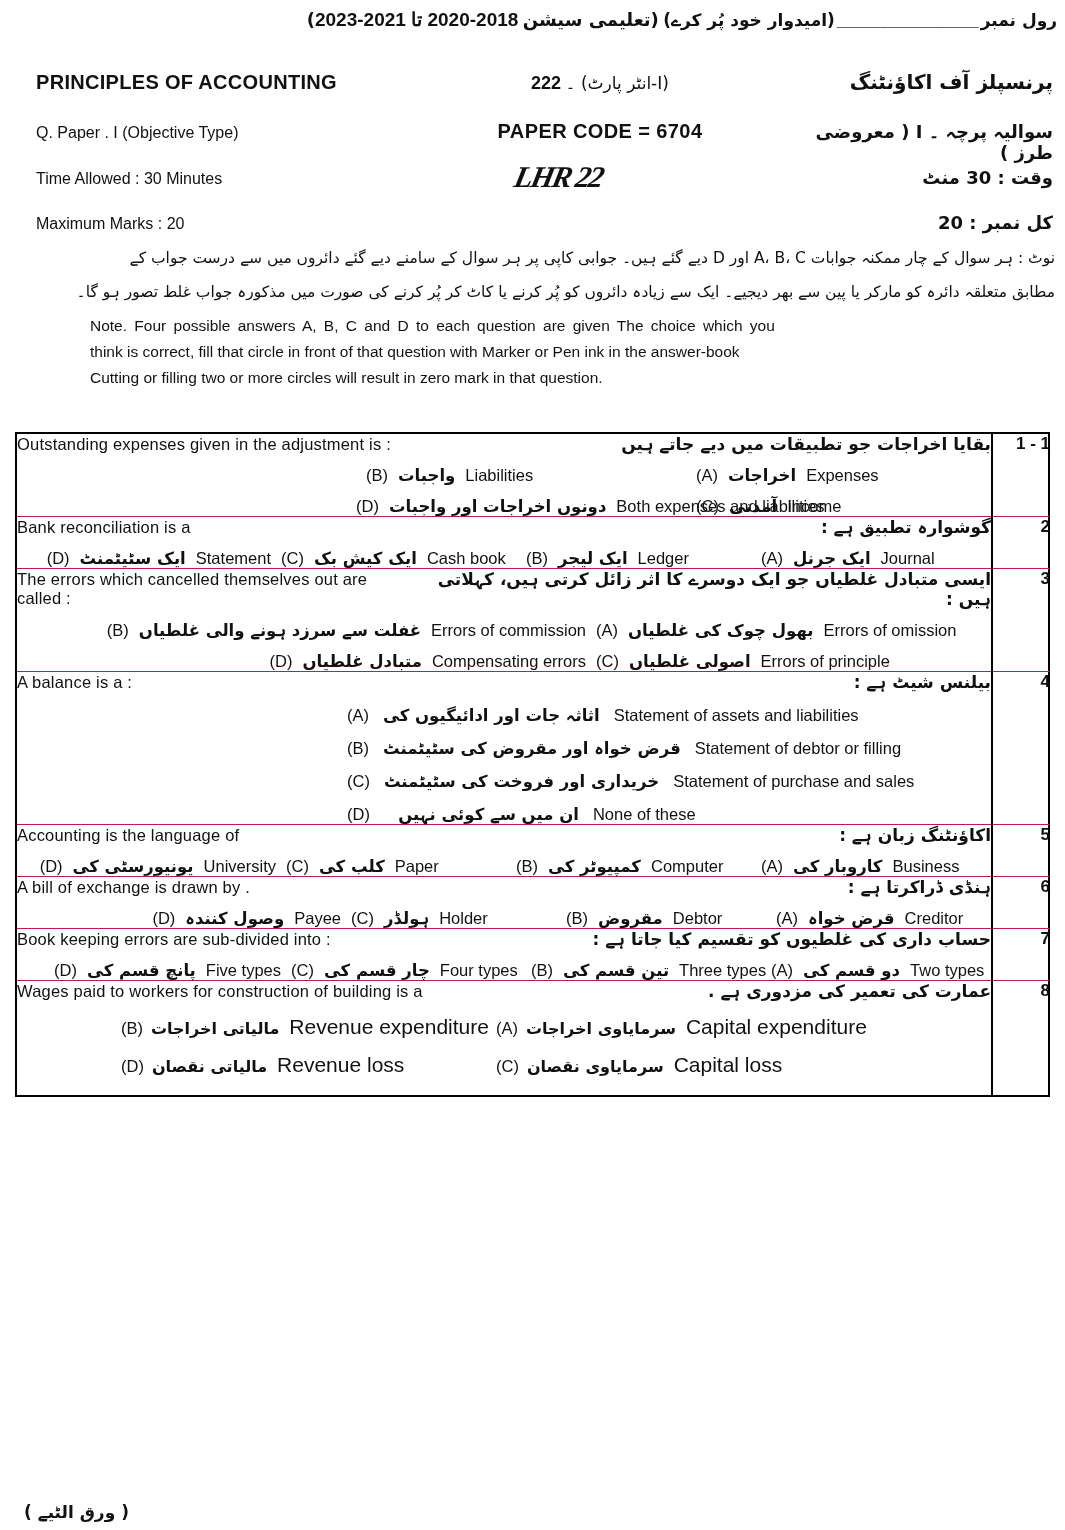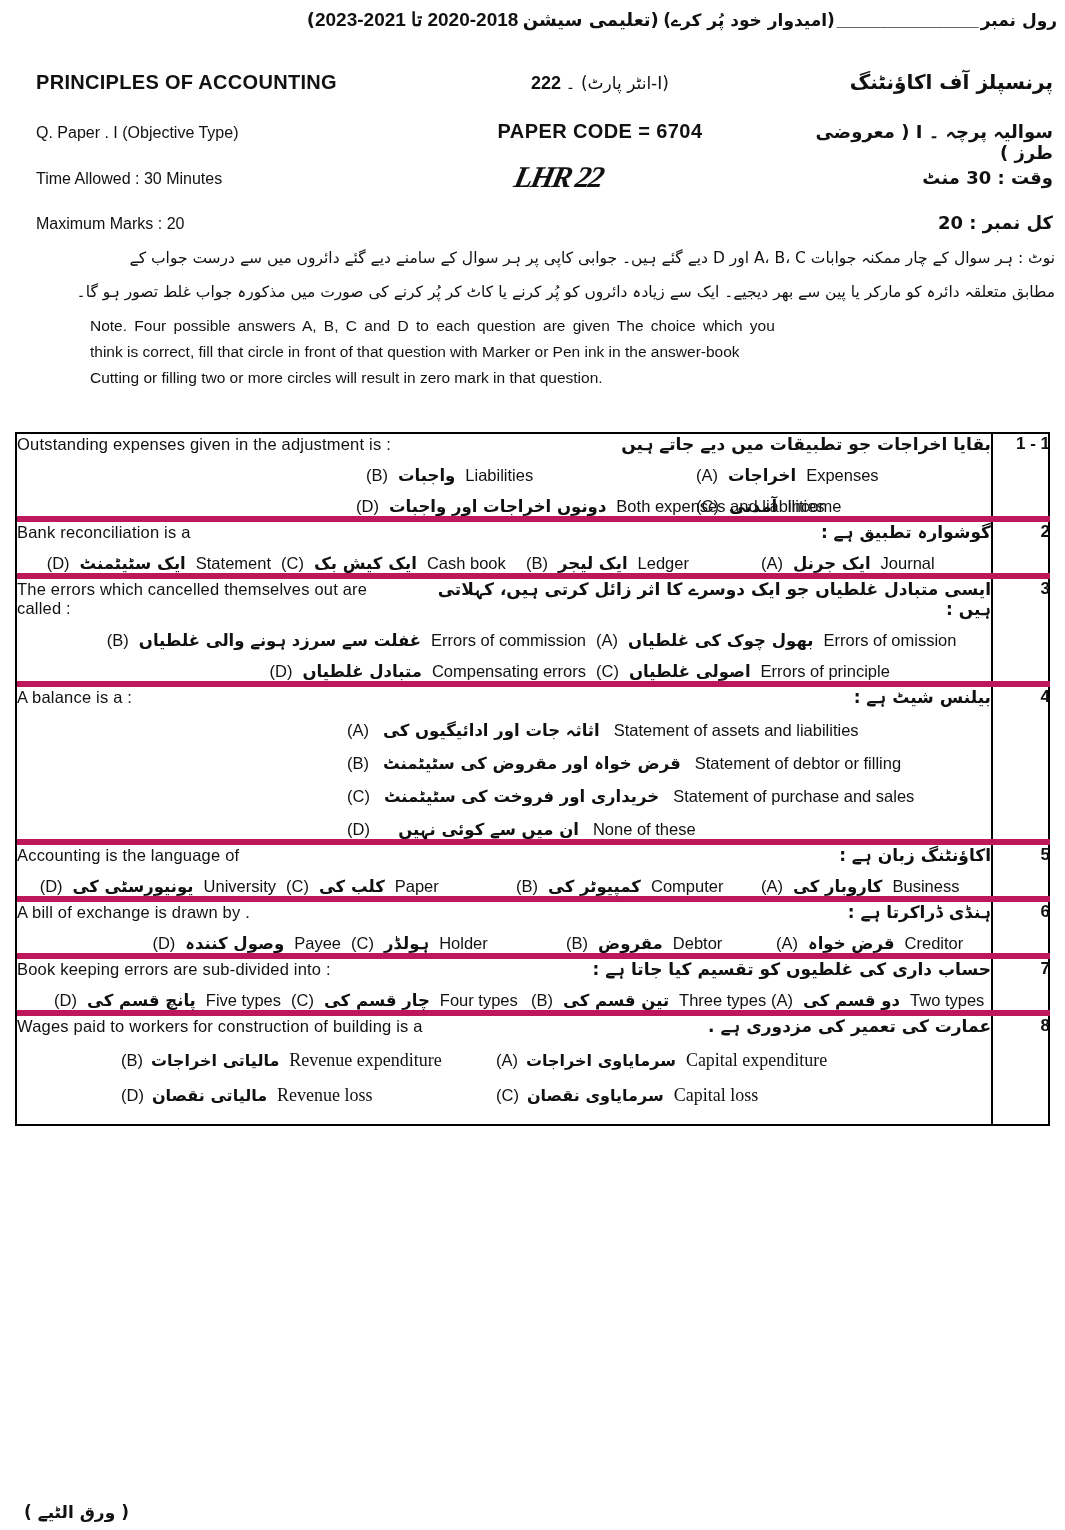--- a/index.html
+++ b/index.html
@@ -163,21 +163,21 @@
     border: 2.5px solid #000;
     border-collapse: collapse;
     box-sizing: border-box;
   }
   .qtable table {
     width: 100%;
     border-collapse: collapse;
     table-layout: fixed;
   }
   .qtable td {
-    border-bottom: 6px solid #be185d;
+    border-bottom: 1px solid #be185d;
     vertical-align: top;
     padding: 0;
   }
   .qtable tr:last-child td {
     border-bottom: none;
   }
   .c-body {
     width: 975px;
     position: relative;
     padding: 6px 10px 10px 10px;
@@ -278,21 +278,21 @@
   }
   .row8 .cell { width: 375px; display: flex; flex-direction: row; align-items: baseline; }
   .row8 .lt { font-size: 16.5px; padding-right: 8px; }
   .row8 .ur {
     font-size: 16px;
     direction: rtl;
     font-family: "DejaVu Sans", sans-serif;
     font-weight: 600;
     padding-right: 10px;
   }
-  .row8 .en { font-size: 18px; font-family: Liberation Serif, serif; }
+  .row8 .en { font-size: 21px; }
 
   .footer {
     position: absolute;
     left: 24px;
     bottom: 8px;
     font-size: 17px;
     direction: rtl;
     font-family: "DejaVu Sans", sans-serif;
     font-weight: 600;
   }

